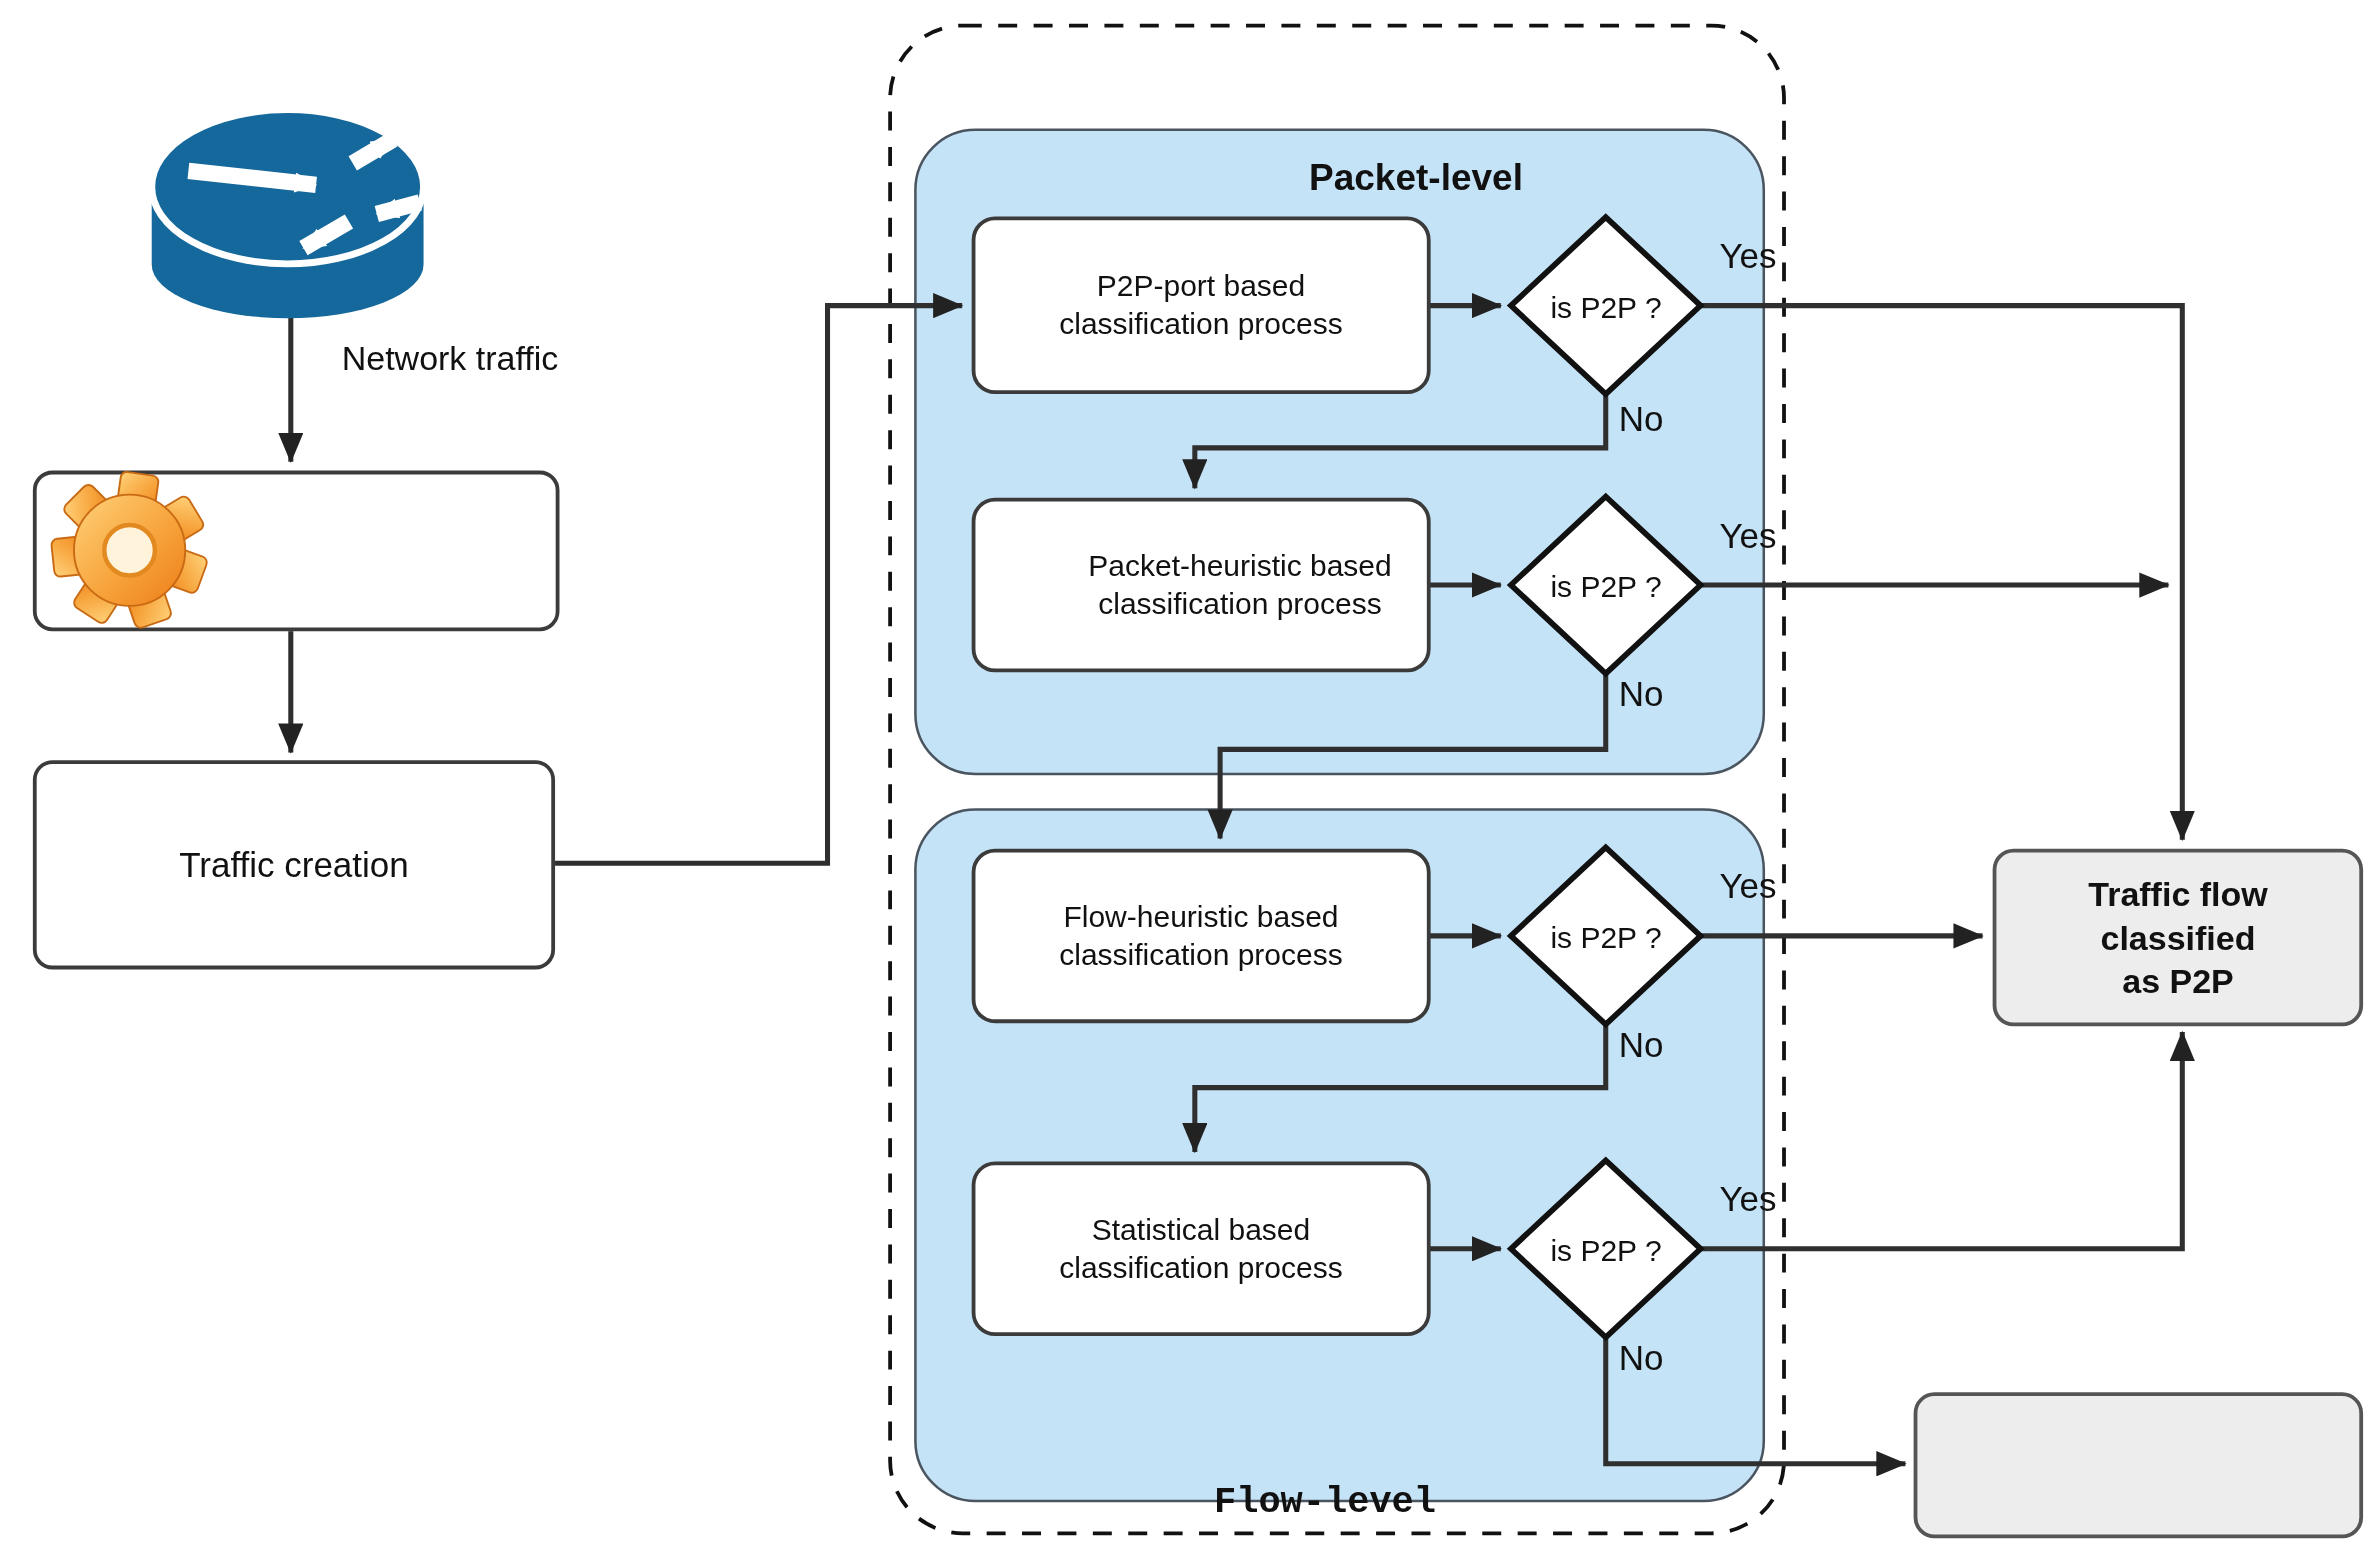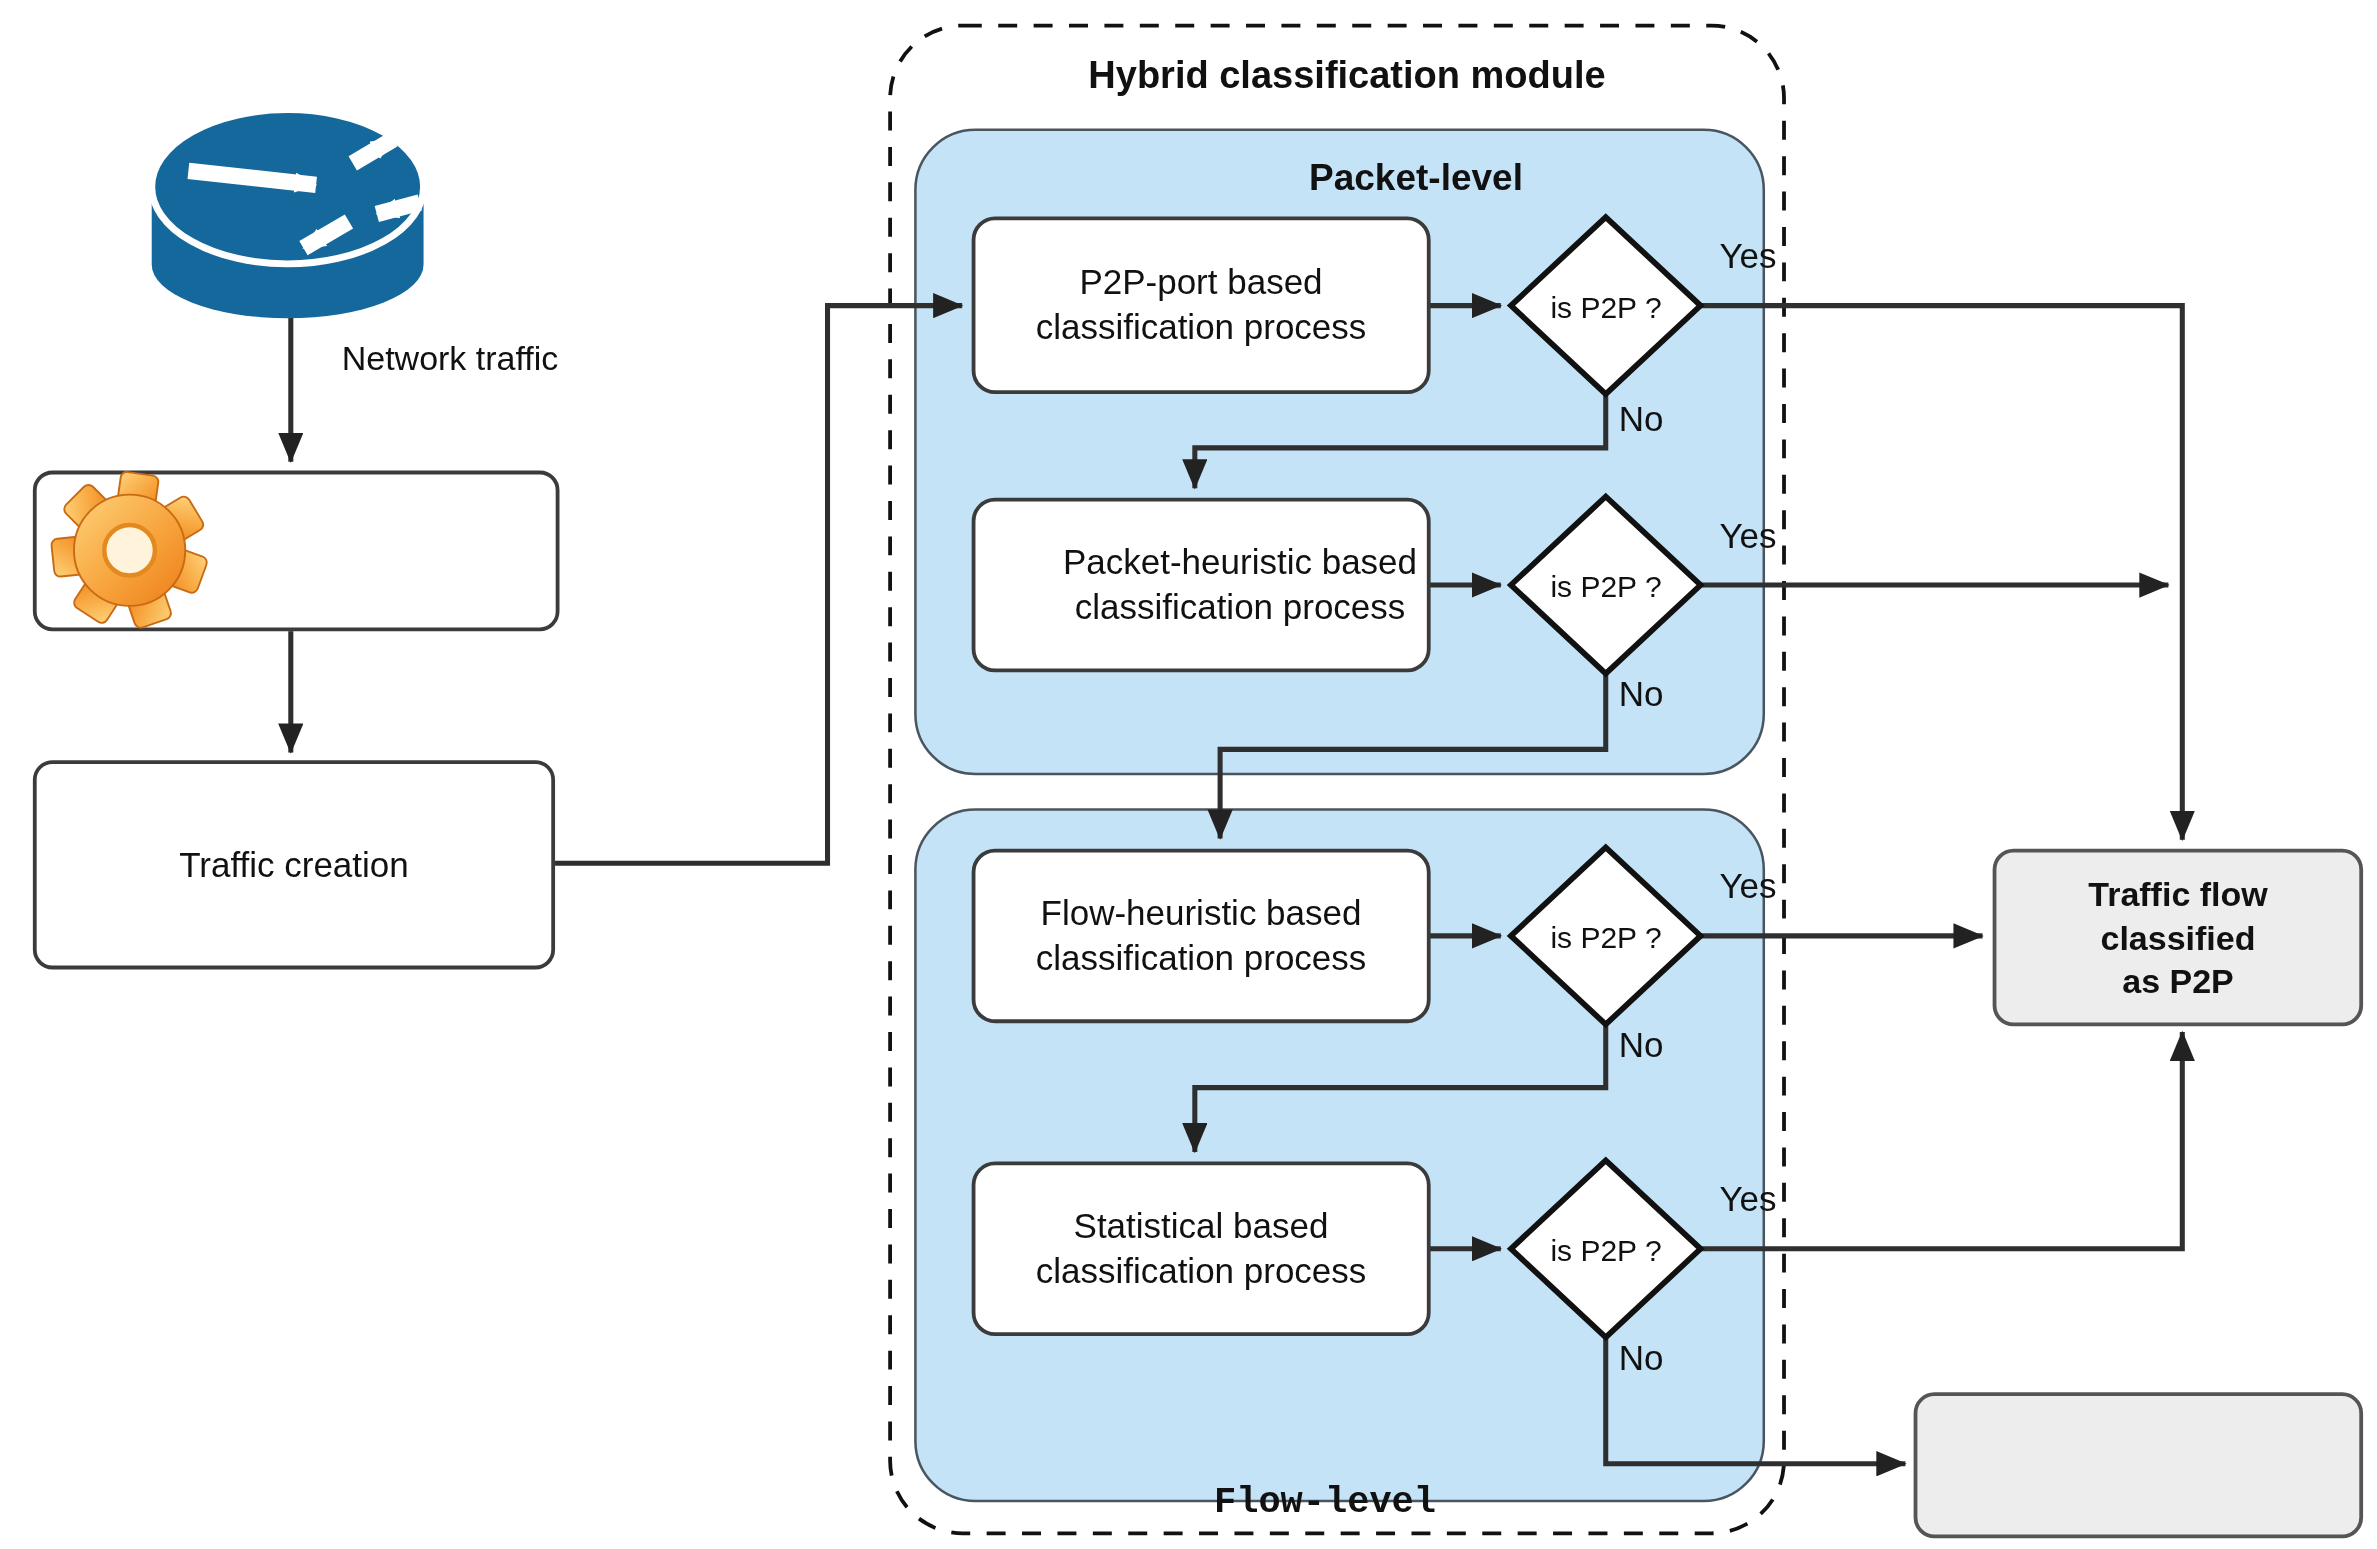--- a/index.html
+++ b/index.html
@@ -5,21 +5,21 @@
   html,body{margin:0;padding:0;background:#ffffff;}
   body{width:2377px;height:1550px;font-family:"Liberation Sans",sans-serif;}
   .canvas{position:relative;width:2377px;height:1550px;background:#ffffff;overflow:hidden;}
   .layer-svg{position:absolute;left:0;top:0;z-index:5;}
   .lbl{position:absolute;z-index:10;transform:translate(-50%,-50%);
        color:#111;font-size:34px;line-height:1.28;text-align:center;
        white-space:pre-line;}
   .nowrap{white-space:nowrap;}
   .title{font-size:38px;font-weight:bold;}
   .level-lbl{font-size:37px;font-weight:bold;}
-  .proc-lbl{font-size:35px;}
+  .proc-lbl{font-size:30px;}
   .dec-lbl{font-size:30px;white-space:nowrap;}
   .yn-lbl{font-size:35px;white-space:nowrap;}
   .res-lbl{font-size:34px;font-weight:bold;}
 </style>
 </head>
 <body>
 
 <div class="canvas">
 
   <svg class="layer-svg" width="2377" height="1550" viewBox="0 0 3760 2451">
@@ -107,21 +107,20 @@
       </g>
       <circle r="40" fill="#FFF3DC" stroke="#E2891F" stroke-width="7"></circle>
     </g>
   </svg>
 
   <div class="lbl nowrap" style="left:450px;top:359px;">Network traffic</div>
 
 
   <div class="lbl nowrap" style="left:294px;top:865px;font-size:35px;">Traffic creation</div>
 
-  <div class="lbl title nowrap" style="left:1347px;top:75px;">Hybrid classification module</div>
 
   <div class="lbl level-lbl nowrap" style="left:1408px;top:178px;margin-left:8px;">Packet-level</div>
 
   <div class="lbl level-lbl nowrap" style="left:1325px;top:1503px;font-family:Liberation Mono, monospace;">Flow-level</div>
 
   <div class="lbl proc-lbl" style="left:1201px;top:305px;">P2P-port based
 classification process</div>
   <div class="lbl proc-lbl" style="left:1240px;top:585px;">Packet-heuristic based
 classification process</div>
   <div class="lbl proc-lbl" style="left:1201px;top:936px;">Flow-heuristic based

